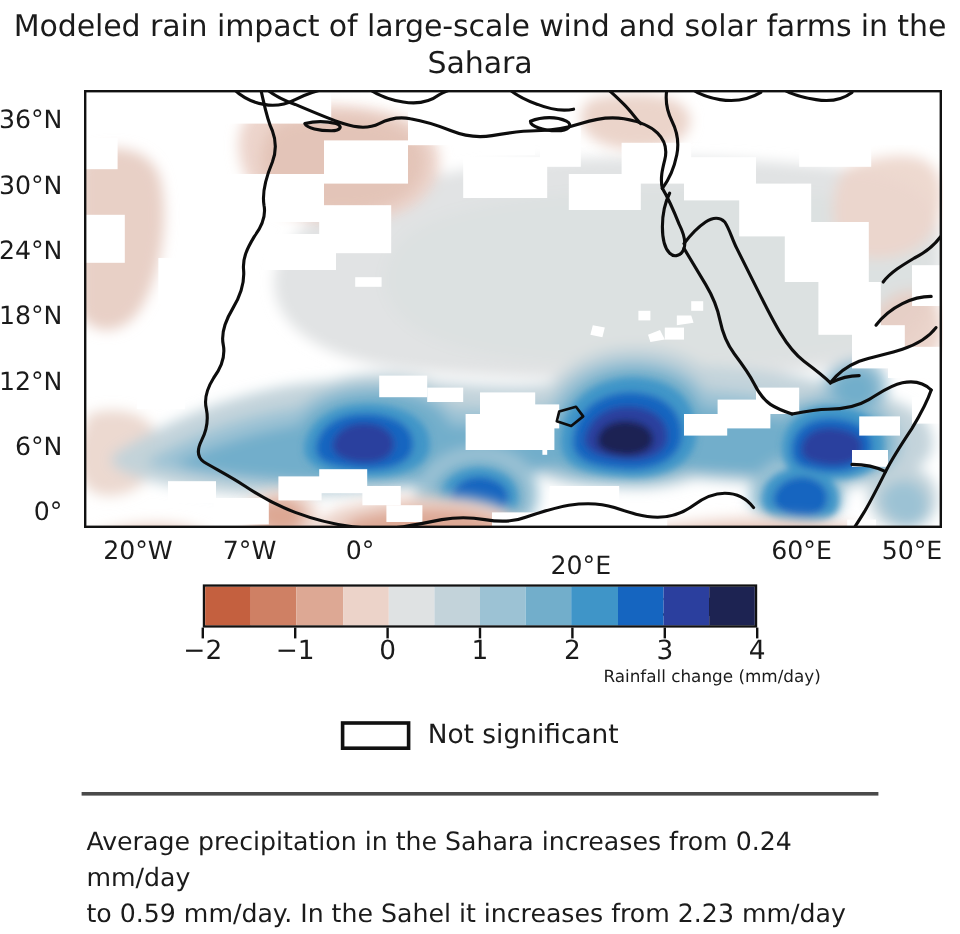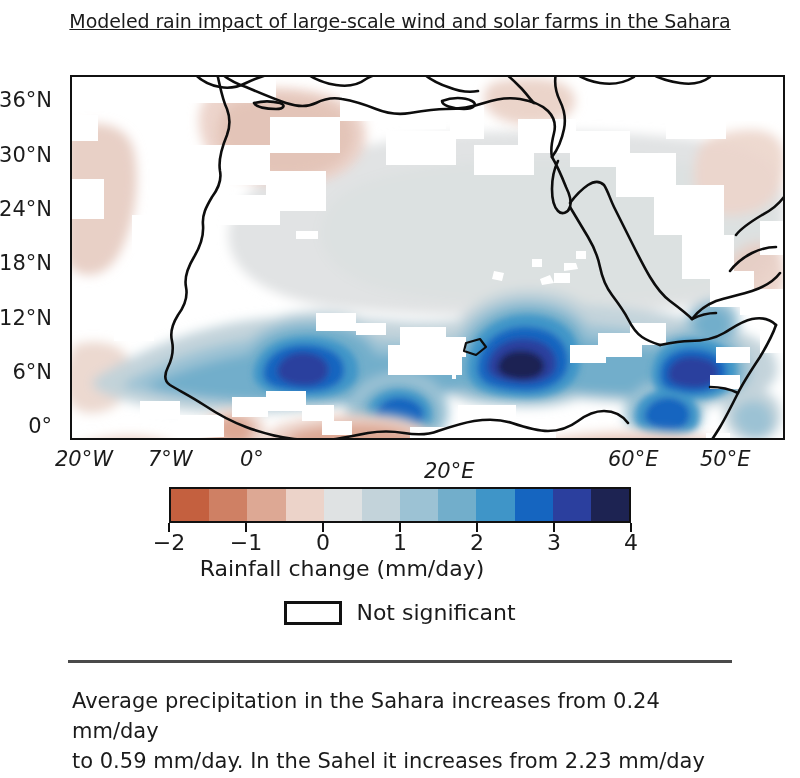--- a/index.html
+++ b/index.html
@@ -1,45 +1,44 @@
 <!DOCTYPE html>
 <html><head>
 <meta charset="utf-8">
 <style>
   html,body{margin:0;padding:0;background:#ffffff;}
   body{width:800px;height:778px;font-family:"DejaVu Sans","Liberation Sans",sans-serif;color:#1a1a1a;overflow:hidden;}
   #root{position:relative;width:800px;height:778px;}
 
   .title{
     position:absolute;left:0;top:6px;width:800px;text-align:center;
-    font-size:19px;line-height:31px;font-weight:400;color:#1b1b1b;
+    font-size:25px;line-height:31px;font-weight:400;color:#1b1b1b;
     letter-spacing:-0.1px;
-    text-decoration:underline;
   }
 
   .map-wrap{position:absolute;left:70px;top:75px;width:715px;height:365px;}
   .map-svg{display:block;width:715px;height:365px;background:#ffffff;}
   .map-frame{
     position:absolute;left:0;top:0;width:715px;height:365px;
     border:2.5px solid #111;box-sizing:border-box;pointer-events:none;
   }
   .ylab-holder{position:absolute;left:0;top:0;width:800px;height:778px;}
   .yt{position:absolute;left:-95px;width:150px;text-align:right;font-size:21px;color:#1b1b1b;}
 
-  .xt{position:absolute;top:447px;font-size:21px;color:#1b1b1b;width:120px;font-style:italic;}
+  .xt{position:absolute;top:447px;font-size:21px;color:#1b1b1b;text-align:center;width:120px;}
 
   .cbar-wrap{position:absolute;left:169px;top:487px;width:462px;height:36px;}
   .cbar{display:flex;width:462px;height:36px;border:2px solid #111;box-sizing:border-box;}
   .cbar .seg{flex:1 1 auto;height:100%;}
   .cbar-ticks{position:absolute;left:169px;top:523px;width:462px;height:12px;}
   .cbar-ticks span{position:absolute;top:0;width:2px;height:9px;background:#111;}
   .cbar-lab{position:absolute;top:530px;width:80px;text-align:center;font-size:22px;color:#1b1b1b;}
   .cbar-title{
-    position:absolute;left:0;top:556px;width:684px;text-align:center;
-    font-size:22px;color:#1b1b1b;
+    position:absolute;left:0;top:556px;width:684px;text-align:right;
+    font-size:14px;color:#1b1b1b;
   }
 
   .legend{position:absolute;left:0;top:600px;width:800px;display:flex;justify-content:center;align-items:center;gap:14px;}
   .legend .swatch{width:58px;height:24px;border:3px solid #111;background:#fff;box-sizing:border-box;}
   .legend .ltxt{font-size:22px;color:#1b1b1b;}
 
   .rule{position:absolute;left:68px;top:660px;width:664px;height:3px;background:#4a4a4a;}
 
   .caption{
     position:absolute;left:72px;top:686px;width:660px;

